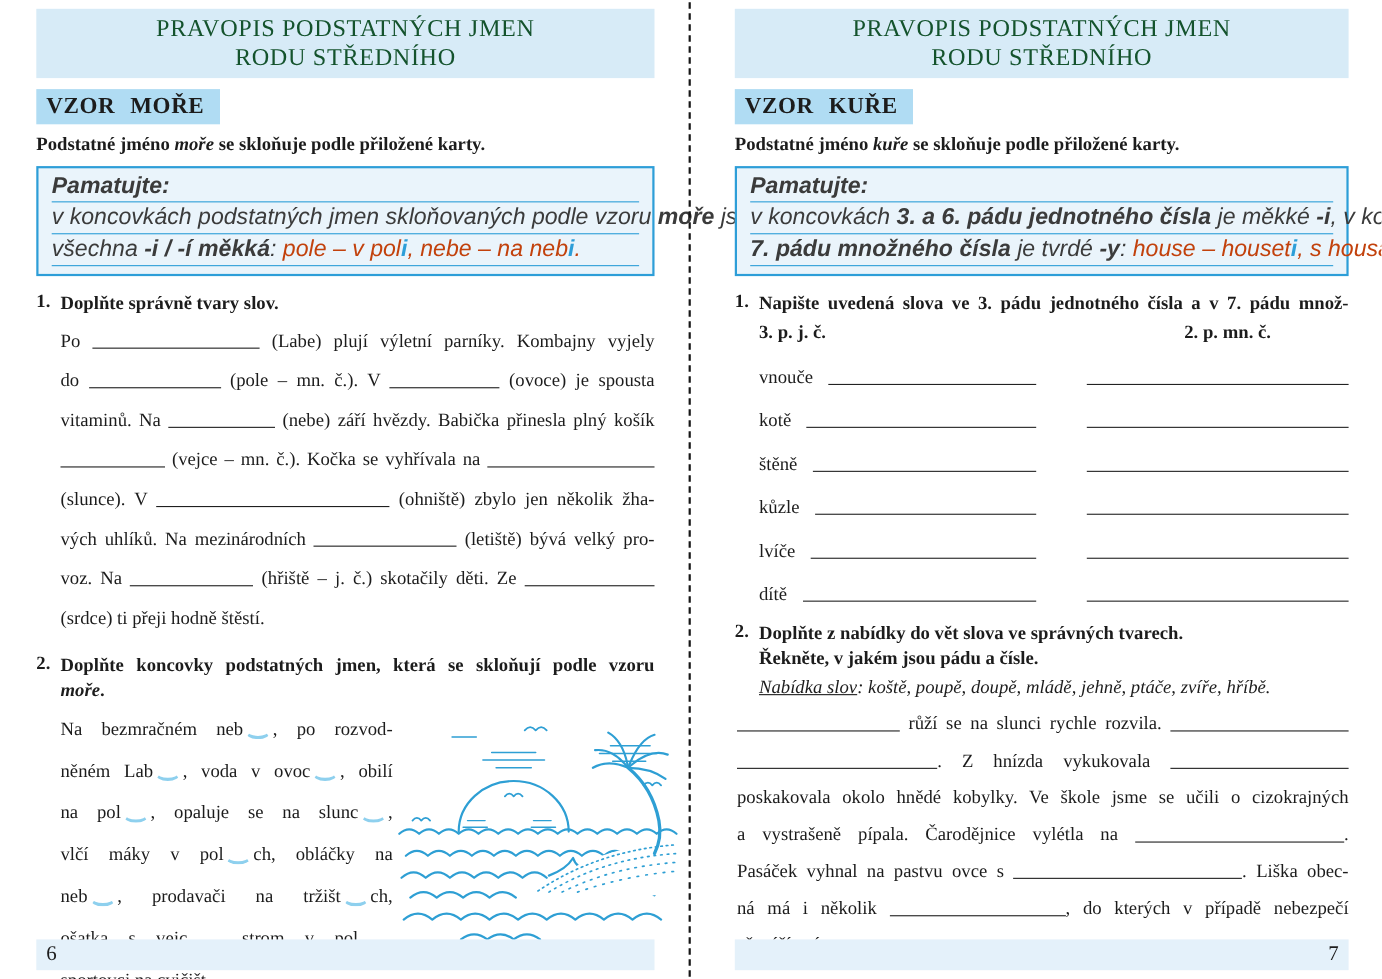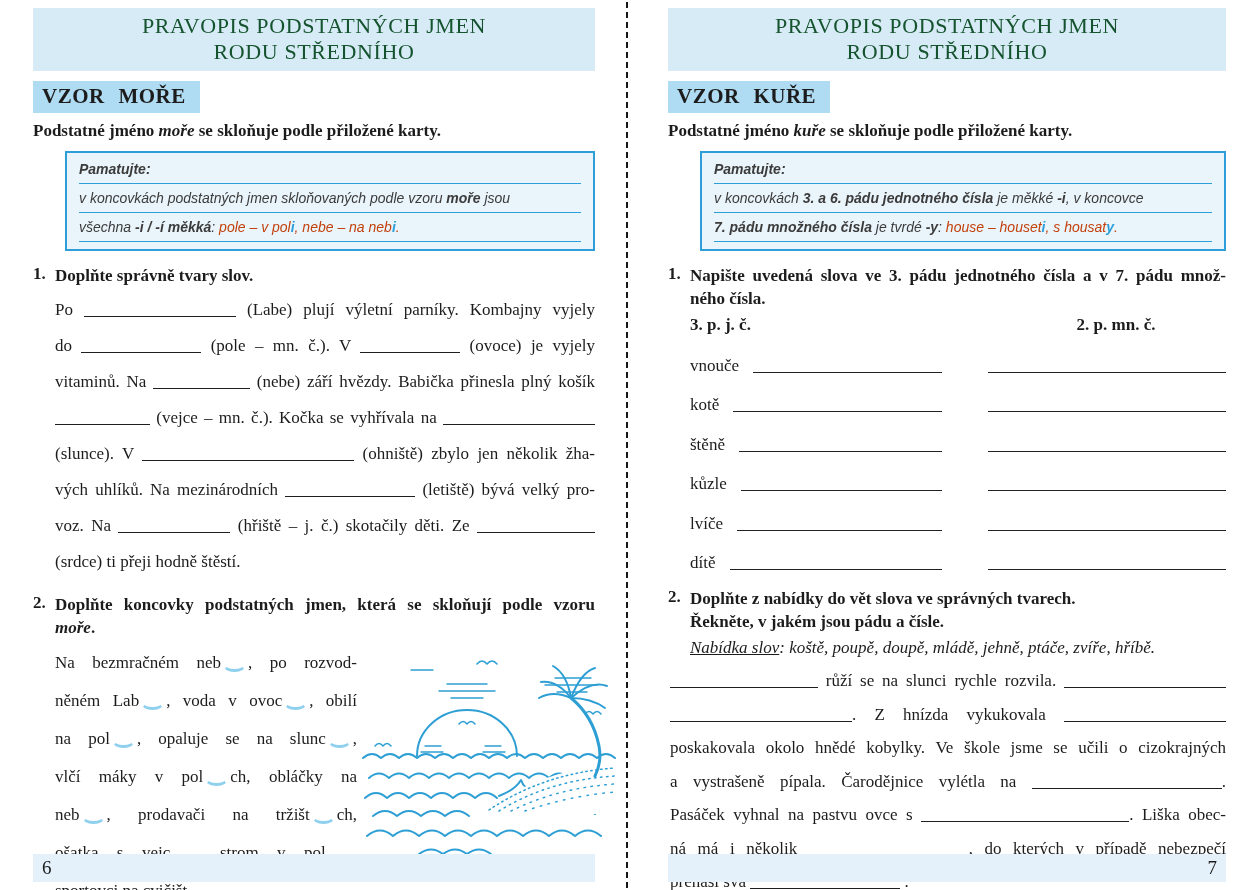--- a/index.html
+++ b/index.html
@@ -7,21 +7,21 @@
   #sheet{position:relative;width:1256px;height:890px;background:#fff;overflow:hidden;}
   .divider{position:absolute;left:626px;top:2px;bottom:2px;width:0;border-left:2px dashed #161616;}
   .page{position:absolute;top:0;height:890px;box-sizing:border-box;}
   .page.left{left:0;width:612px;padding:8px 17px 0 33px;}
   .page.right{left:648px;width:608px;padding:8px 30px 0 20px;}
 
   .band{background:#d7ebf7;color:#14532d;text-align:center;font-size:22px;line-height:26px;padding:5px 0 6px;letter-spacing:0.6px;}
   .vzor{display:inline-block;background:#b0dcf3;font-weight:700;font-size:21px;padding:3px 14px 4px 9px;margin:10px 0 8px;word-spacing:8px;letter-spacing:0.5px;}
   .intro{font-weight:700;font-size:17px;margin:0 0 10px;}
 
-  .note{background:#eaf4fb;border:2px solid #2d9ed8;padding:2px 12px 7px;font-family:"Liberation Sans",sans-serif;font-style:italic;font-size:14px;color:#3b3b3b;margin-left:32px;}
+  .note{background:#eaf4fb;border:2px solid #2d9ed8;padding:2px 12px 7px;font-family:"Liberation Sans",sans-serif;font-style:italic;font-size:21px;color:#3b3b3b;}
   .note .nline{border-bottom:1.5px solid #2d9ed8;line-height:28px;white-space:nowrap;}
   .note .ntitle{font-weight:700;}
 
   .ex-head{display:flex;margin:13px 0 5px;font-weight:700;font-size:17px;}
   .ex-num{width:22px;flex:none;}
   .ex-title{flex:1;min-width:0;}
   .ex-title .tl{line-height:23px;white-space:nowrap;}
   .ex-title .tl.j{text-align:justify;text-align-last:justify;}
 
   .lines{margin-left:22px;}
@@ -85,21 +85,21 @@
 
     <div class="ex-head">
       <span class="ex-num">1.</span>
       <div class="ex-title">
         <div class="tl">Doplňte správně tvary slov.</div>
       </div>
     </div>
 
     <div class="lines">
       <div class="line"><span>Po </span><span class="blank" style="width: 152px;"></span><span> (Labe) plují výletní parníky. Kombajny vyjely</span></div>
-      <div class="line"><span>do </span><span class="blank" style="width: 120px;"></span><span> (pole – mn. č.). V </span><span class="blank" style="width: 100px;"></span><span> (ovoce) je vyjely</span></div>
+      <div class="line"><span>do </span><span class="blank" style="width: 120px;"></span><span> (pole – mn. č.). V </span><span class="blank" style="width: 100px;"></span><span> (ovoce) je spousta</span></div>
       <div class="line"><span>vitaminů. Na </span><span class="blank" style="width: 97px;"></span><span> (nebe) září hvězdy. Babička přinesla plný košík</span></div>
       <div class="line"><span class="blank" style="width: 95px;"></span><span> (vejce – mn. č.). Kočka se vyhřívala na </span><span class="blank" style="width: 152px;"></span></div>
       <div class="line"><span>(slunce). V </span><span class="blank" style="width: 212px;"></span><span> (ohniště) zbylo jen několik žha-</span></div>
       <div class="line"><span>vých uhlíků. Na mezinárodních </span><span class="blank" style="width: 130px;"></span><span> (letiště) bývá velký pro-</span></div>
       <div class="line"><span>voz. Na </span><span class="blank" style="width: 112px;"></span><span> (hřiště – j. č.) skotačily děti. Ze </span><span class="blank" style="width: 118px;"></span></div>
       <div class="line noj"><span>(srdce) ti přeji hodně štěstí.</span></div>
     </div>
 
     <div class="ex-head">
       <span class="ex-num">2.</span>
@@ -190,21 +190,20 @@
     <div class="note">
       <div class="nline ntitle">Pamatujte:</div>
       <div class="nline"><span>v koncovkách </span><span class="s-b">3. a 6. pádu jednotného čísla</span><span> je měkké </span><span class="s-b">-i</span><span>, v koncovce</span></div>
       <div class="nline"><span class="s-b">7. pádu množného čísla</span><span> je tvrdé </span><span class="s-b">-y</span><span>: </span><span class="s-blue">house – houset</span><span class="s-blueb">i</span><span class="s-blue">, s housat</span><span class="s-blueb">y</span><span class="s-blue">.</span></div>
     </div>
 
     <div class="ex-head">
       <span class="ex-num">1.</span>
       <div class="ex-title">
         <div class="tl j">Napište uvedená slova ve 3. pádu jednotného čísla a v 7. pádu množ-</div>
-        <div class="tl">ného čísla.</div>
       </div>
     </div>
 
     <div class="t-head">
       <span class="t-h1">3. p. j. č.</span>
       <span class="t-h2">2. p. mn. č.</span>
     </div>
 
     <div class="t-rows">
       <div class="t-row">

